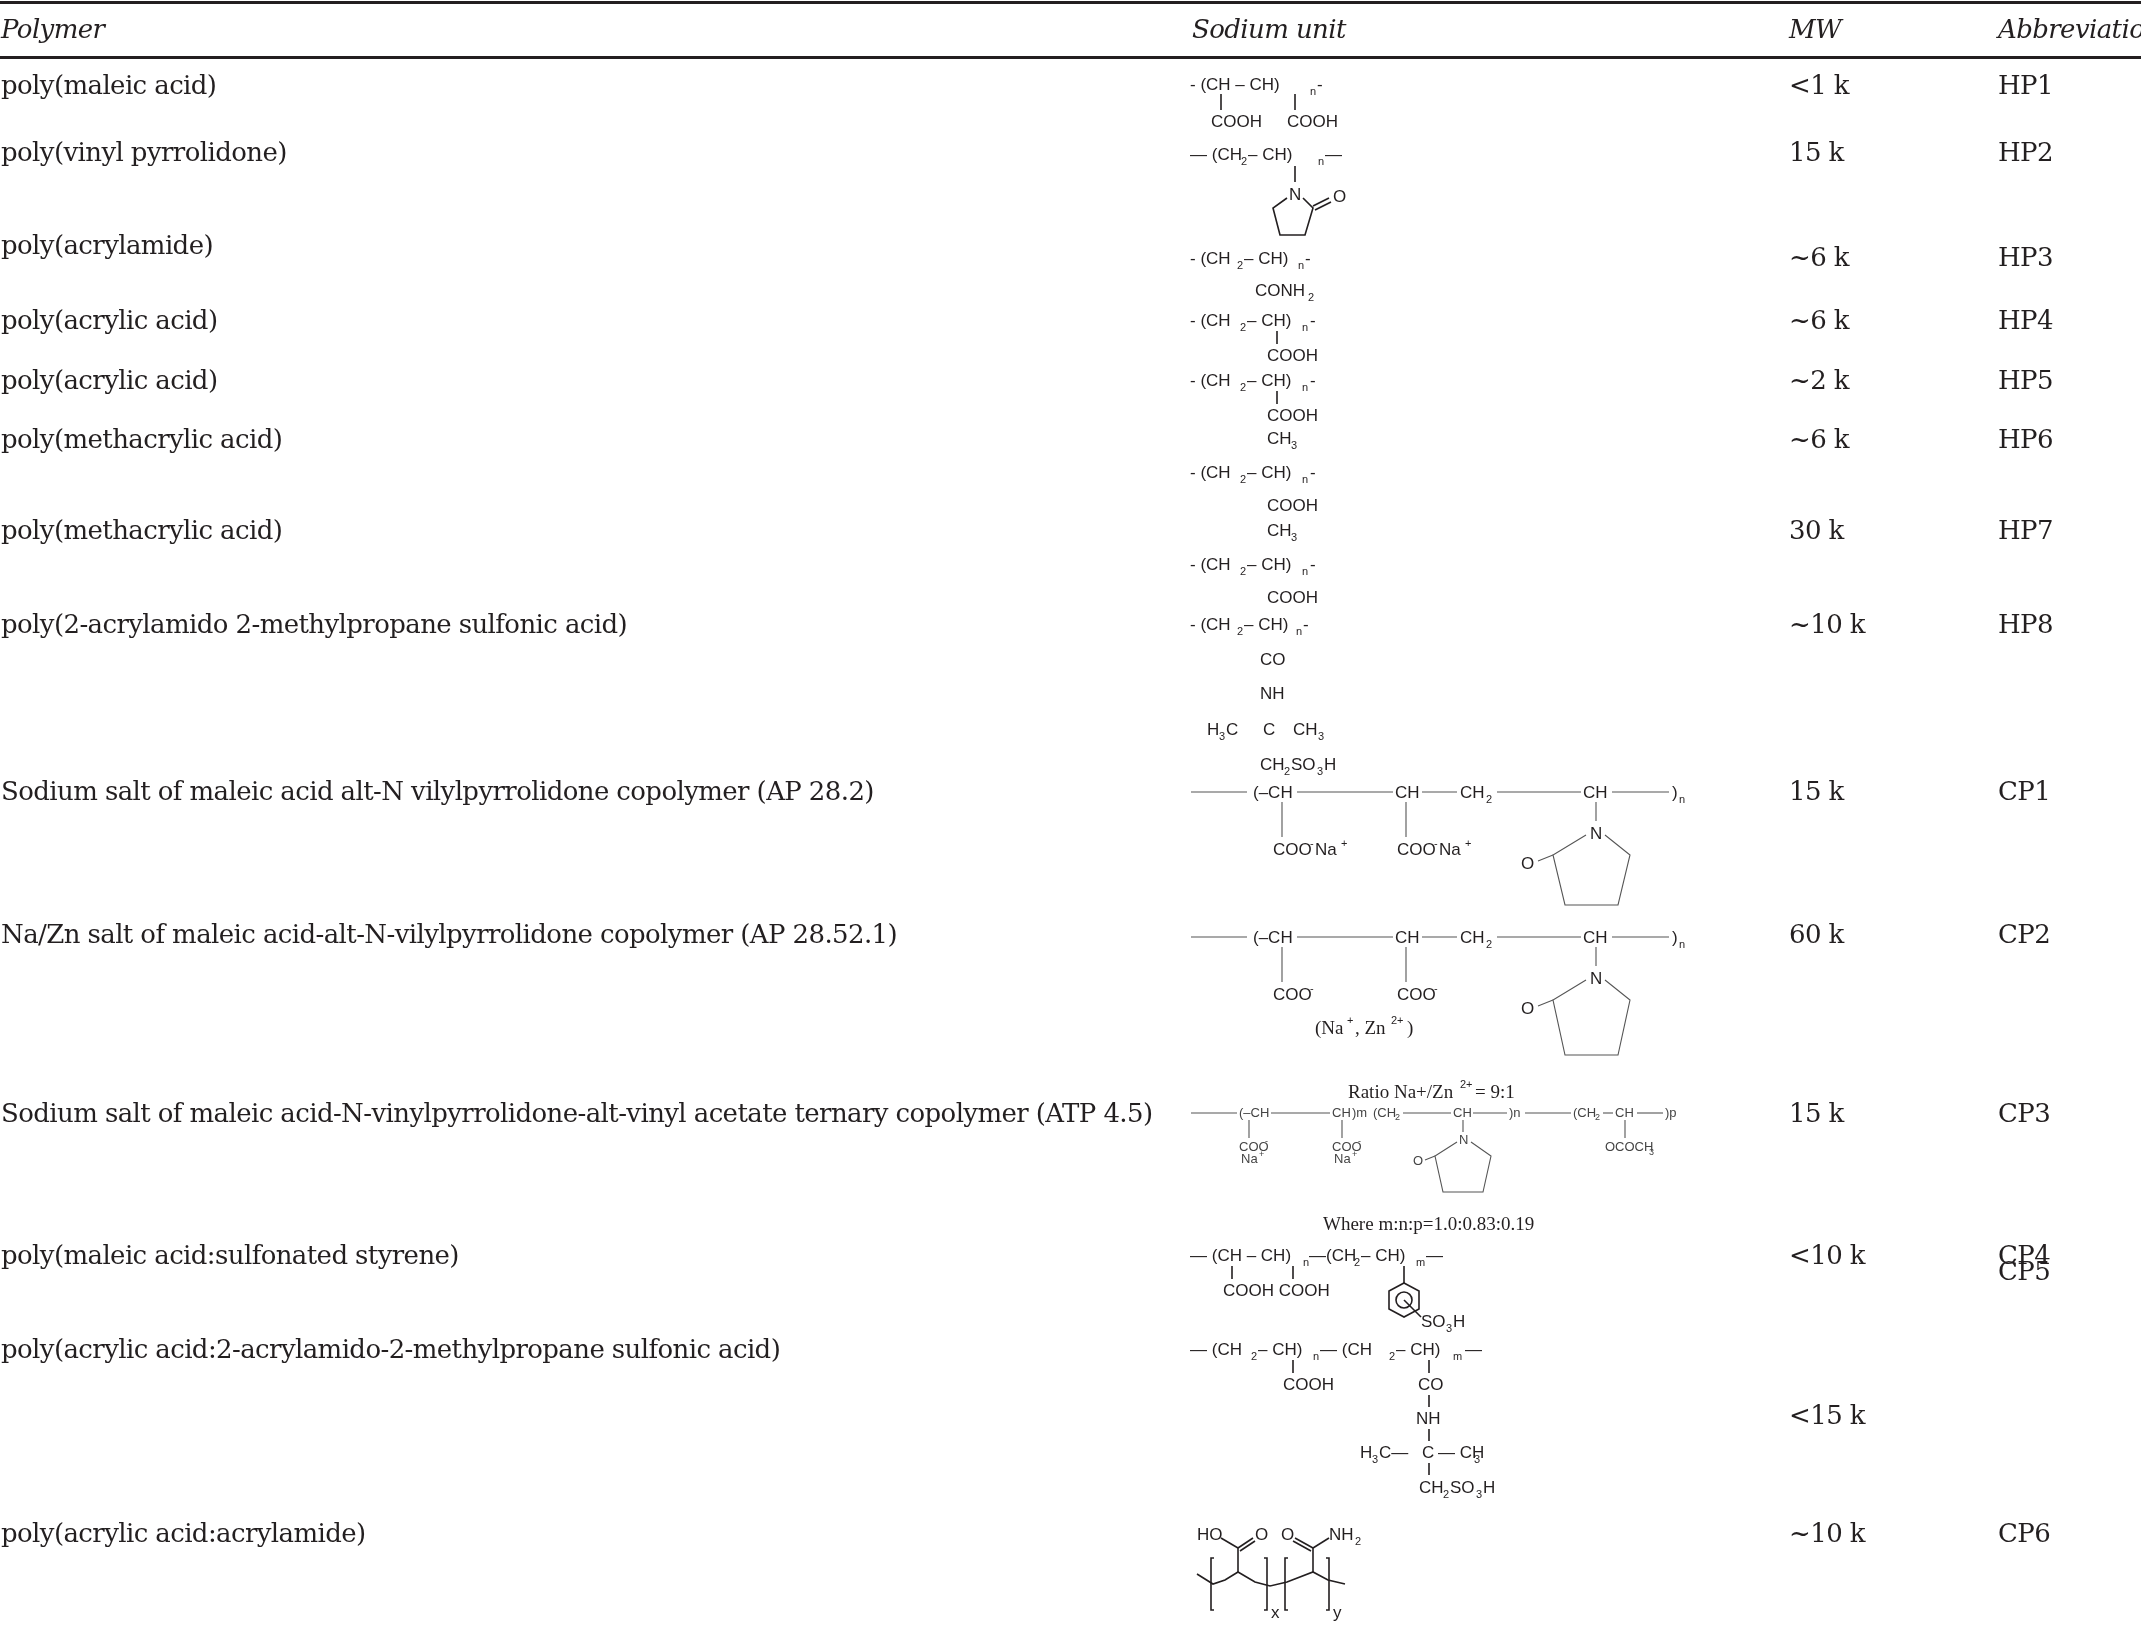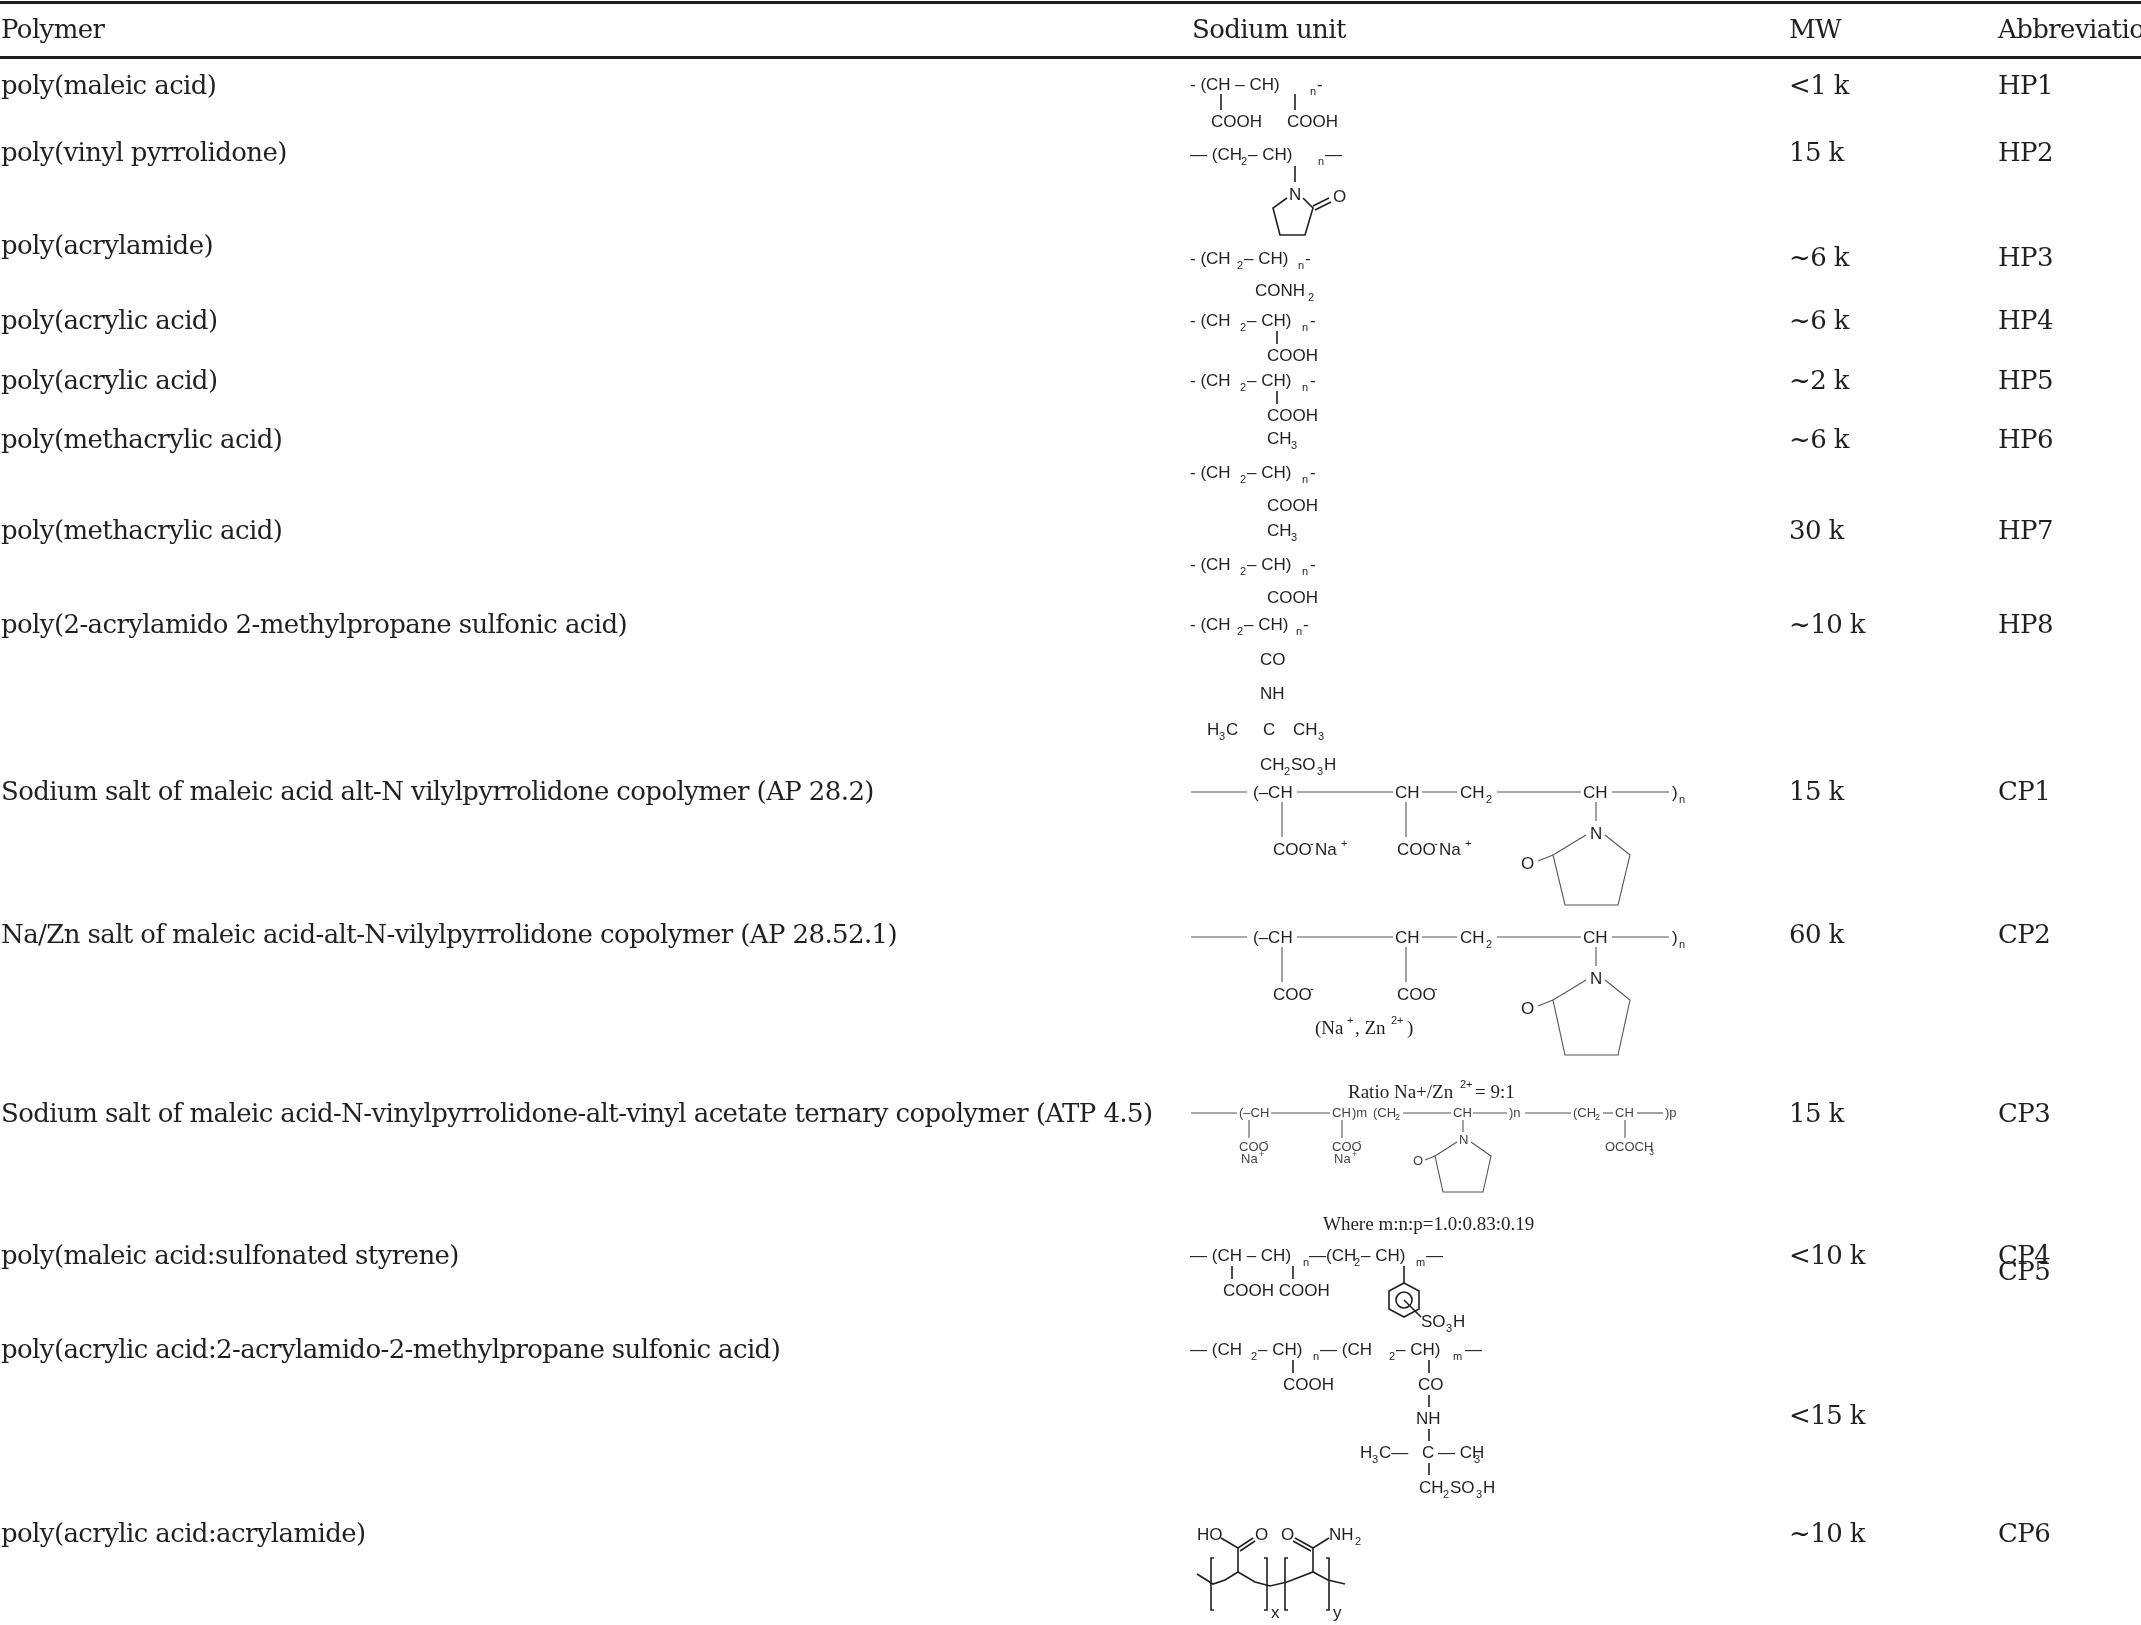--- a/index.html
+++ b/index.html
@@ -1,19 +1,19 @@
 <!DOCTYPE html>
 <html><head>
 <meta charset="utf-8">
 <style>
   html,body{margin:0;padding:0;background:#fff;}
   body{width:2141px;height:1625px;position:relative;overflow:hidden;font-family:"DejaVu Serif","Liberation Serif",serif;color:#231f20;}
   .rule{position:absolute;left:0;width:2141px;height:3px;background:#231f20;}
   .cell{position:absolute;font-size:26px;line-height:30px;white-space:nowrap;letter-spacing:-0.6px;}
-  .hdr{top:14px;}
+  .hdr{top:14px;font-style:italic;}
   .col-poly{left:1px;}
   .col-rep{left:1192px;}
   .col-mw{left:1789px;}
   .col-ab{left:1962px;margin-left:36px;}
   svg.struct{position:absolute;left:1185px;overflow:visible;}
   svg.struct text{font-family:"Liberation Sans","DejaVu Sans",sans-serif;font-size:17px;fill:#231f20;}
   svg.struct text.sm{font-size:11px;}
   svg.struct text.serif{font-family:"Liberation Serif","DejaVu Serif",serif;font-size:19px;}
   svg.struct line, svg.struct polyline, svg.struct polygon, svg.struct circle{stroke:#231f20;stroke-width:1.6;fill:none;}
   svg.struct .thin{stroke-width:1.1;stroke:#555;}

